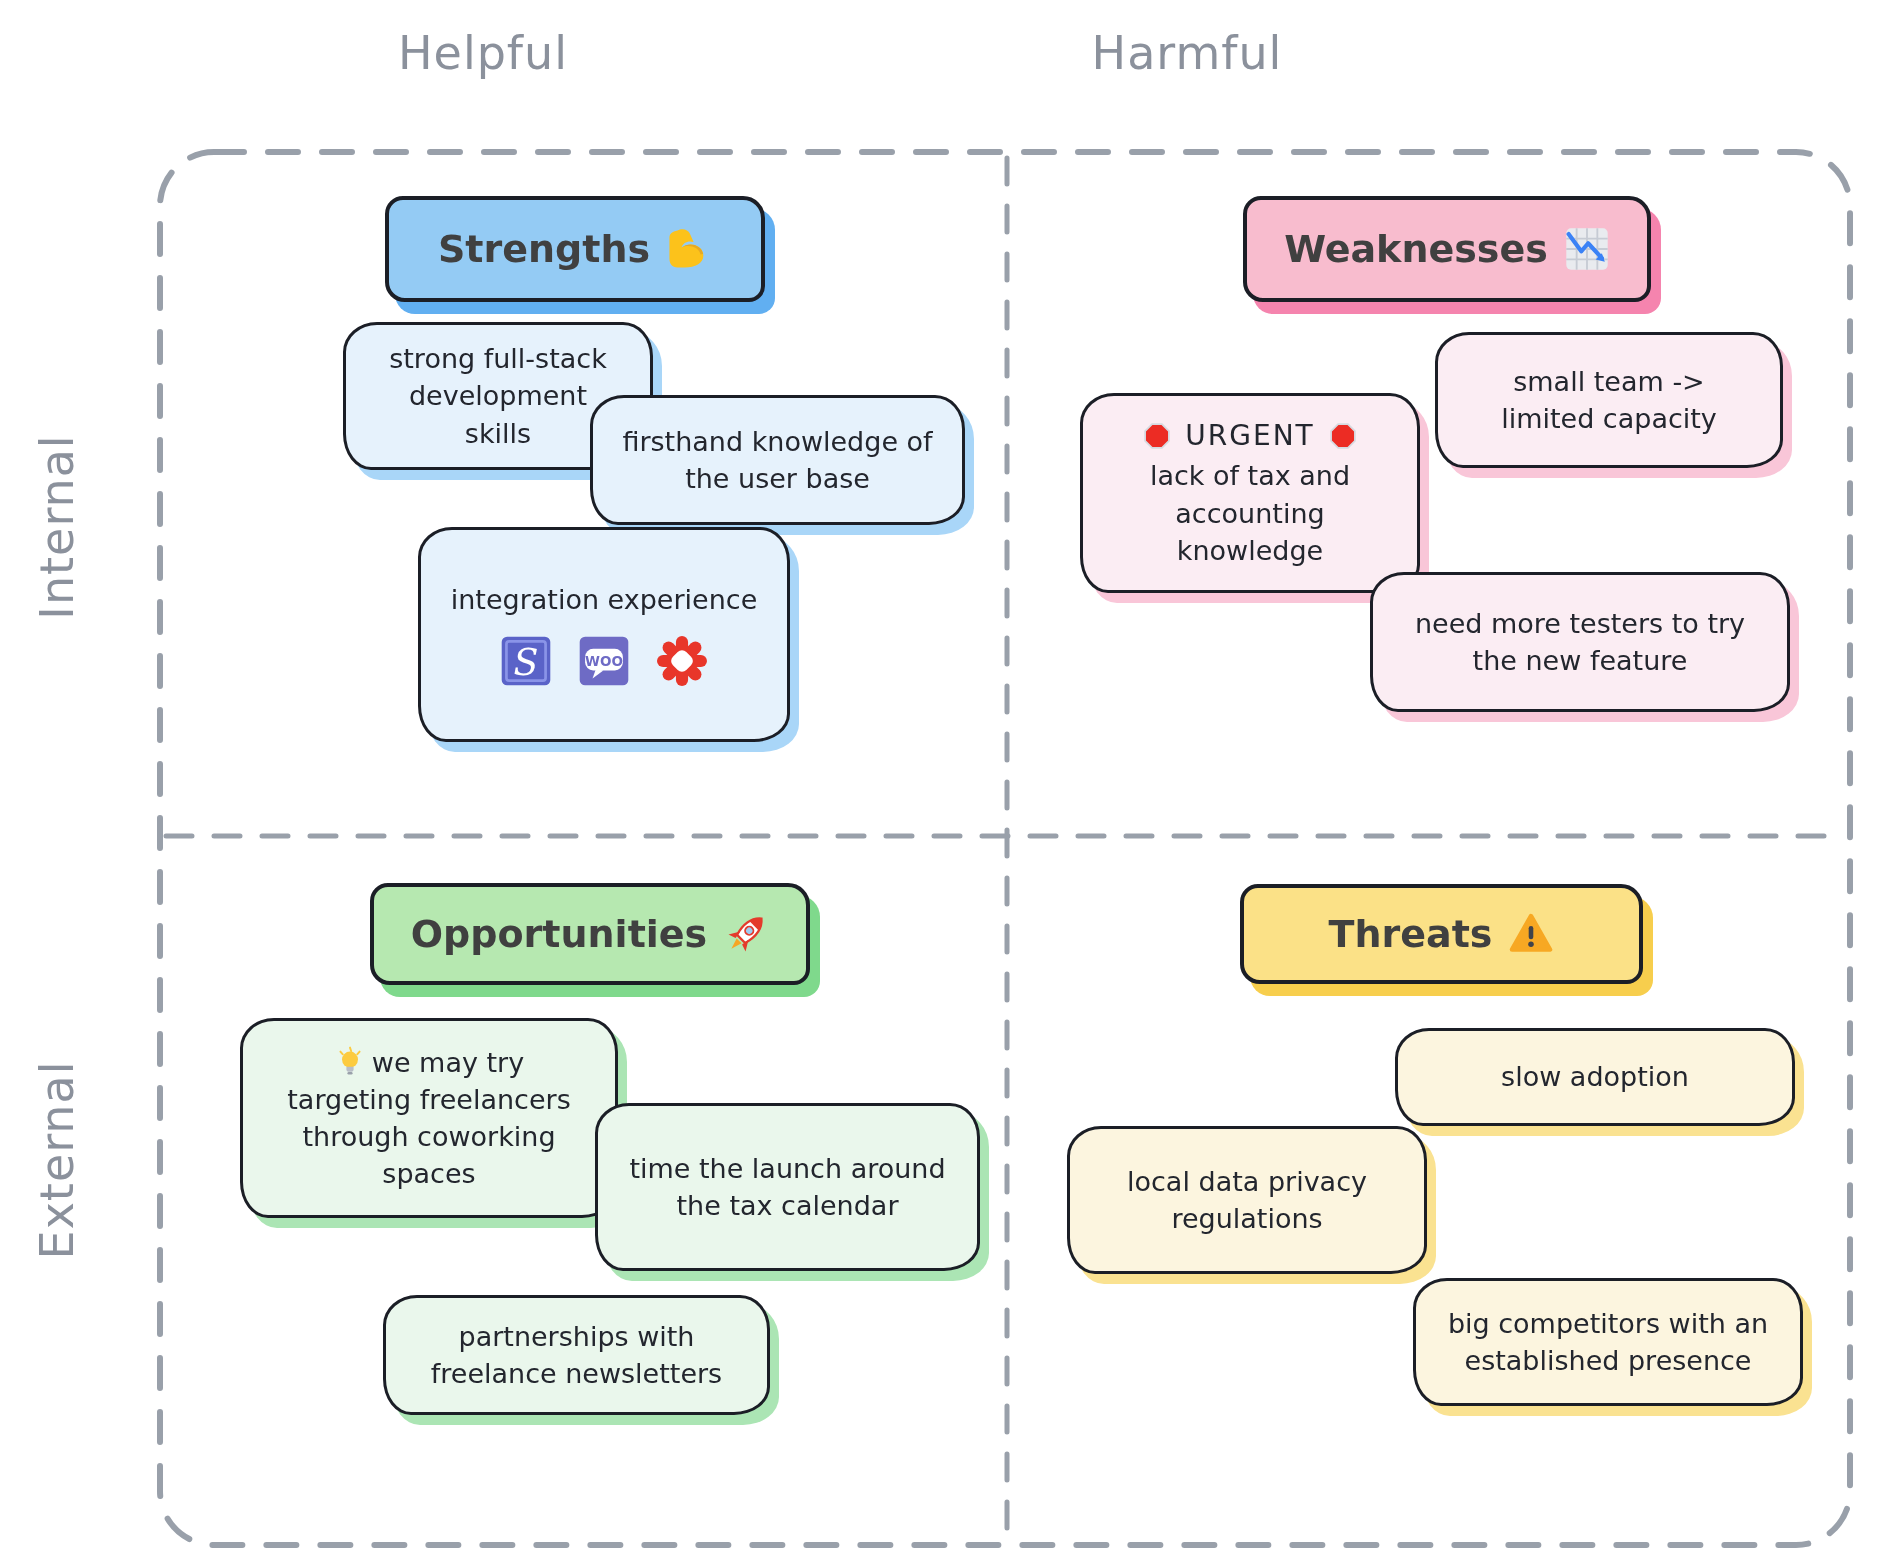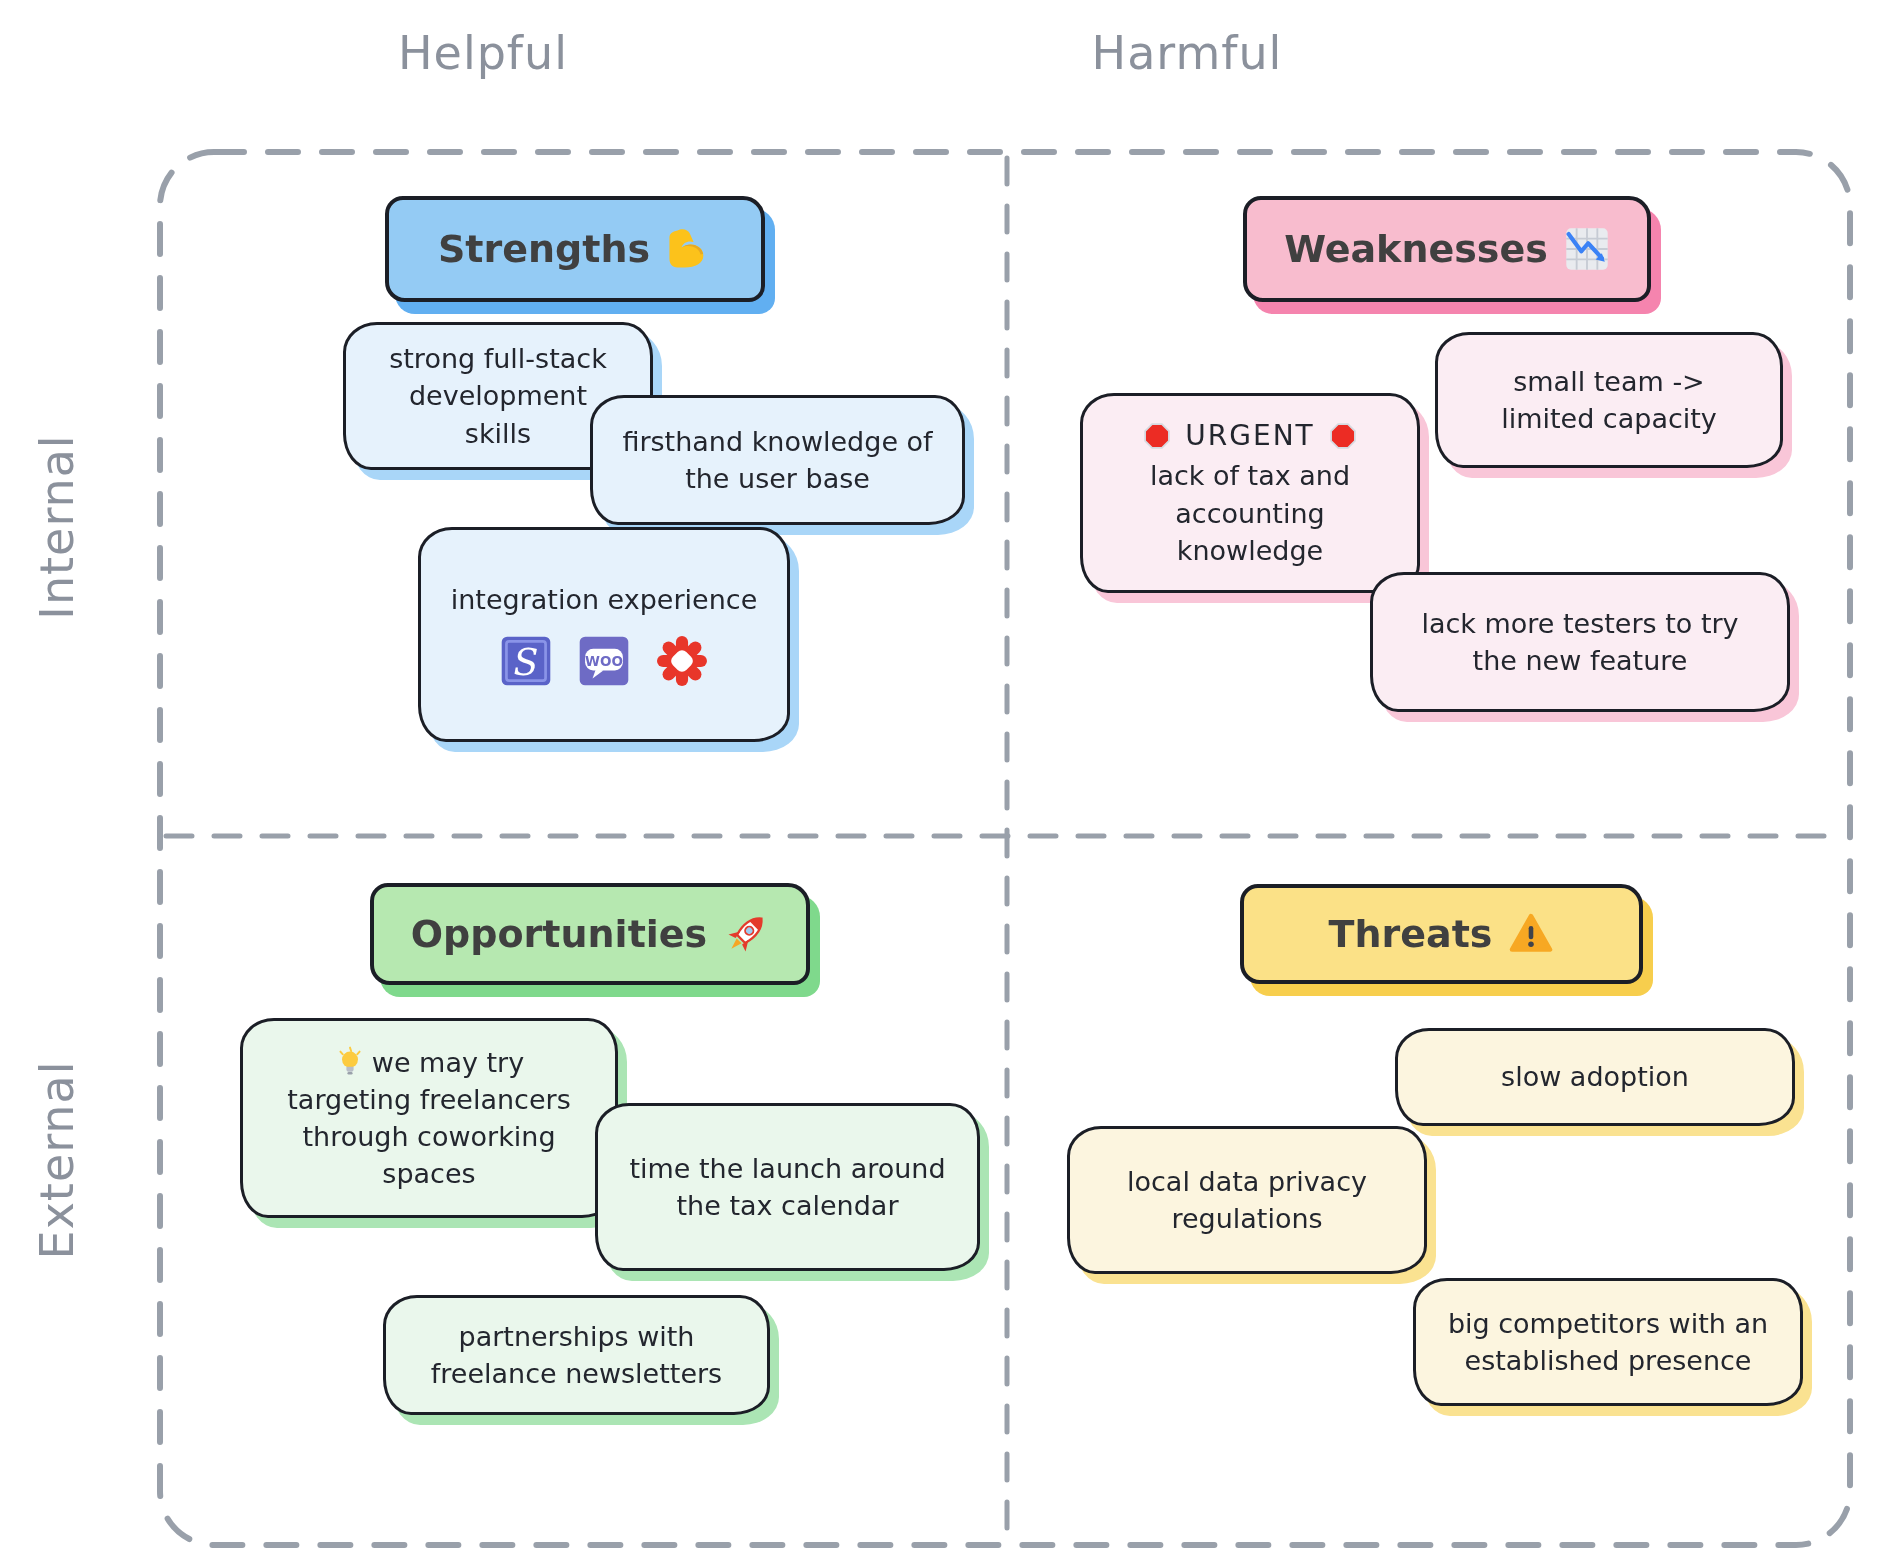--- a/index.html
+++ b/index.html
@@ -122,21 +122,21 @@
       </svg>
       <span>URGENT</span>
       <svg viewBox="0 0 40 40">
         <polygon points="13,3 27,3 37,13 37,27 27,37 13,37 3,27 3,13" fill="#EC2C24" stroke="#D6DAE0" stroke-width="2.5"></polygon>
       </svg>
     </div>
     <span>lack of tax and accounting knowledge</span>
   </div>
 
   <div class="card pink-c" style="left:1370px;top:572px;width:420px;height:140px;">
-    <span>lack more testers to try the new feature</span>
+    <span>need more testers to try the new feature</span>
   </div>
 
   <div class="qheader green-h" style="left:370px;top:883px;width:432px;height:94px;">
     <span>Opportunities</span>
     <svg viewBox="0 0 40 40">
       <g transform="rotate(45 20 20)">
         <path d="M20 1c6 5 8 14 5 25h-10C12 15 14 6 20 1z" fill="#ffffff" stroke="#E43B2C" stroke-width="2"></path>
         <path d="M20 1c3 2.5 5 5.8 5.6 9h-11.2C15 6.8 17 3.5 20 1z" fill="#E43B2C"></path>
         <circle cx="20" cy="16" r="3.6" fill="#9ECBF0" stroke="#E43B2C" stroke-width="1.6"></circle>
         <path d="M15 22l-5.5 9 6.5-2.2zM25 22l5.5 9-6.5-2.2z" fill="#E43B2C"></path>

